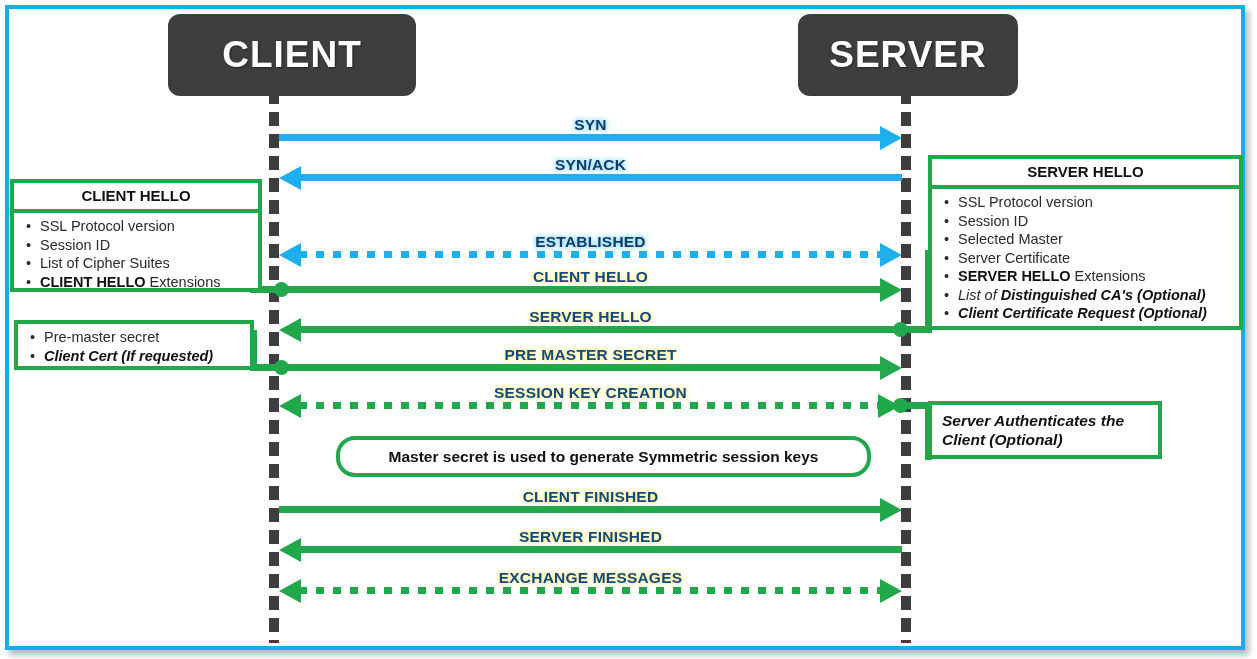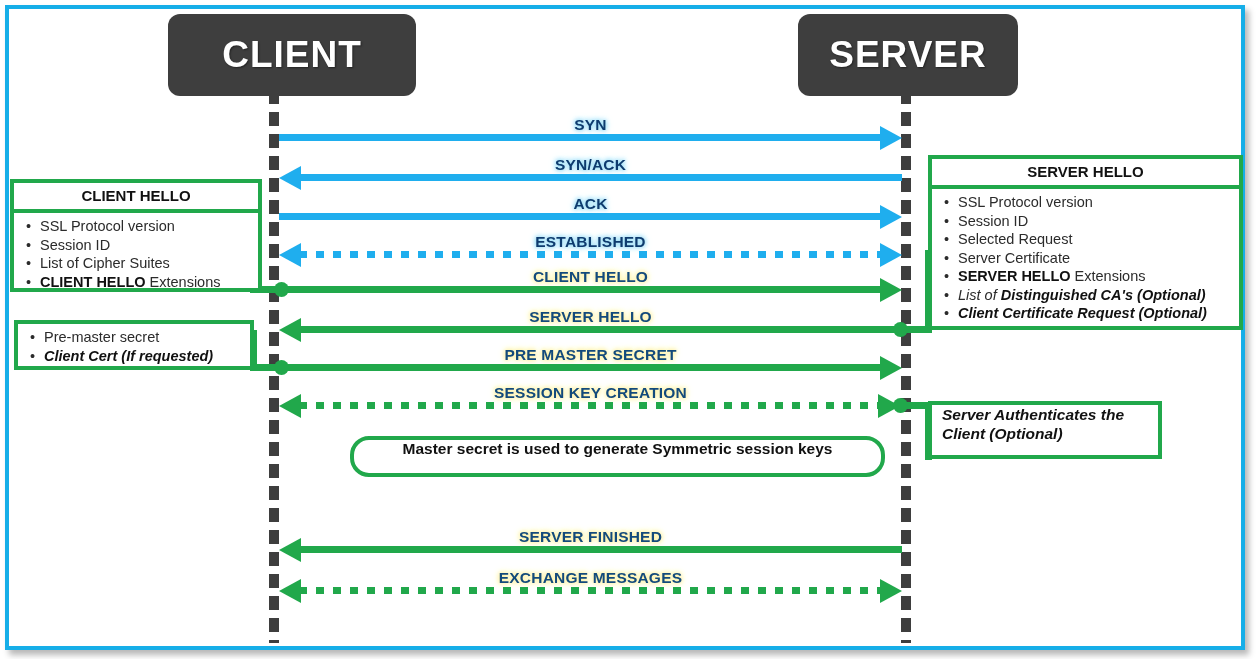--- a/index.html
+++ b/index.html
@@ -149,21 +149,21 @@
   .infobox li b{ color:#111111; font-weight:bold; }
   .infobox li i{ font-style:italic; }
   .infobox li .bi{ font-weight:bold; font-style:italic; color:#111;margin-top:44px; }
 
   .plainbox{
     position:absolute;
     border:4px solid #21A84B;
     background:#ffffff;
     box-sizing:border-box;
     display:flex;
-    align-items:flex-start;
+    align-items:center;
   }
   .plainbox .txt{
     font-size:15.5px;
     font-weight:bold;
     color:#111111;
     width:100%;
     text-align:center;
   }
   .plainbox.left-align .txt{
     text-align:left;
@@ -196,25 +196,20 @@
     <div class="line" style="width:603px;"></div>
     <div class="head right" style="left:601px;"></div>
   </div>
 
   <div class="msg blue" style="left:279px; top:138px; width:623px; height:43px;">
     <div class="label">SYN/ACK</div>
     <div class="line" style="left:20px; width:603px;"></div>
     <div class="head left" style="left:0px;"></div>
   </div>
 
-  <div class="msg blue" style="left:279px; top:178px; width:623px; height:42px;">
-    <div class="label">ACK</div>
-    <div class="line" style="width:603px;"></div>
-    <div class="head right" style="left:601px;"></div>
-  </div>
 
   <div class="msg blue" style="left:279px; top:217px; width:623px; height:41px;">
     <div class="label">ESTABLISHED</div>
     <div class="line dotted" style="left:20px; width:583px;"></div>
     <div class="head left" style="left:0px;"></div>
     <div class="head right" style="left:601px;"></div>
   </div>
 
   <div class="msg green" style="left:279px; top:253px; width:623px; height:40px;">
     <div class="label">CLIENT HELLO</div>
@@ -238,20 +233,25 @@
   </div>
 
   <div class="msg green" style="left:279px; top:369px; width:623px; height:40px;">
     <div class="label">SESSION KEY CREATION</div>
     <div class="line dotted" style="left:20px; width:583px;"></div>
     <div class="head left" style="left:0px;"></div>
     <div class="head right" style="left:599px;"></div>
     <div class="origin-dot" style="left:614px;"></div>
   </div>
 
+  <div class="msg green" style="left:279px; top:473px; width:623px; height:40px;">
+    <div class="label">CLIENT FINISHED</div>
+    <div class="line" style="width:603px;"></div>
+    <div class="head right" style="left:601px;"></div>
+  </div>
 
   <div class="msg green" style="left:279px; top:513px; width:623px; height:40px;">
     <div class="label">SERVER FINISHED</div>
     <div class="line" style="left:20px; width:603px;"></div>
     <div class="head left" style="left:0px;"></div>
   </div>
 
   <div class="msg green" style="left:279px; top:553px; width:623px; height:41px;">
     <div class="label">EXCHANGE MESSAGES</div>
     <div class="line dotted" style="left:20px; width:583px;"></div>
@@ -286,29 +286,29 @@
       <li>Pre-master secret</li>
       <li><span class="bi">Client Cert (If requested)</span></li>
     </ul>
   </div>
 
   <div class="infobox" style="left:928px; top:155px; width:315px; height:175px;">
     <div class="box-title">SERVER HELLO</div>
     <ul>
       <li>SSL Protocol version</li>
       <li>Session ID</li>
-      <li>Selected Request</li>
+      <li>Selected Master</li>
       <li>Server Certificate</li>
       <li><b>SERVER HELLO</b><span> Extensions</span></li>
       <li><i>List of </i><span class="bi">Distinguished CA's (Optional)</span></li>
       <li><span class="bi">Client Certificate Request (Optional)</span></li>
     </ul>
   </div>
 
-  <div class="plainbox" style="left:350px; top:436px; width:535px; height:41px;border-radius:19px;">
+  <div class="plainbox" style="left:336px; top:436px; width:535px; height:41px;border-radius:19px;">
     <div class="txt">Master secret is used to generate Symmetric session keys</div>
   </div>
 
   <div class="plainbox left-align" style="left:928px; top:401px; width:234px; height:58px;">
     <div class="txt">
       <div>Server Authenticates the</div>
       <div>Client (Optional)</div>
     </div>
   </div>
 

